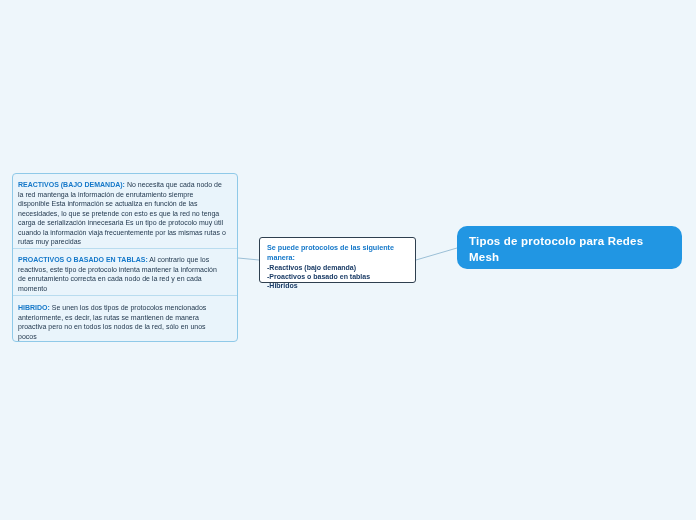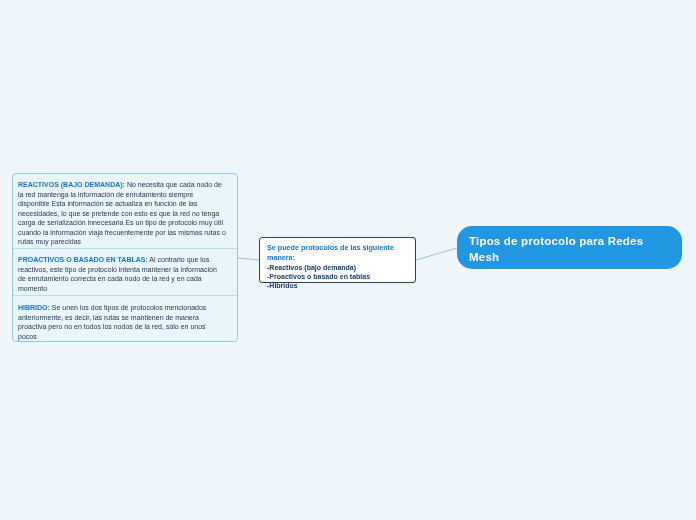--- a/index.html
+++ b/index.html
@@ -34,21 +34,21 @@
   }
 
   
   .root-node {
     position: absolute;
     left: 457px;
     top: 226px;
     width: 225px;
     height: 43px;
     background: #2196e3;
-    border-radius: 15px;
+    border-radius: 10px;
     box-sizing: border-box;
     padding: 8px 12px;
     color: #ffffff;
     font-size: 11.5px;
     font-weight: bold;
     line-height: 1.35;
     letter-spacing: 0.2px;
   }
 
   

